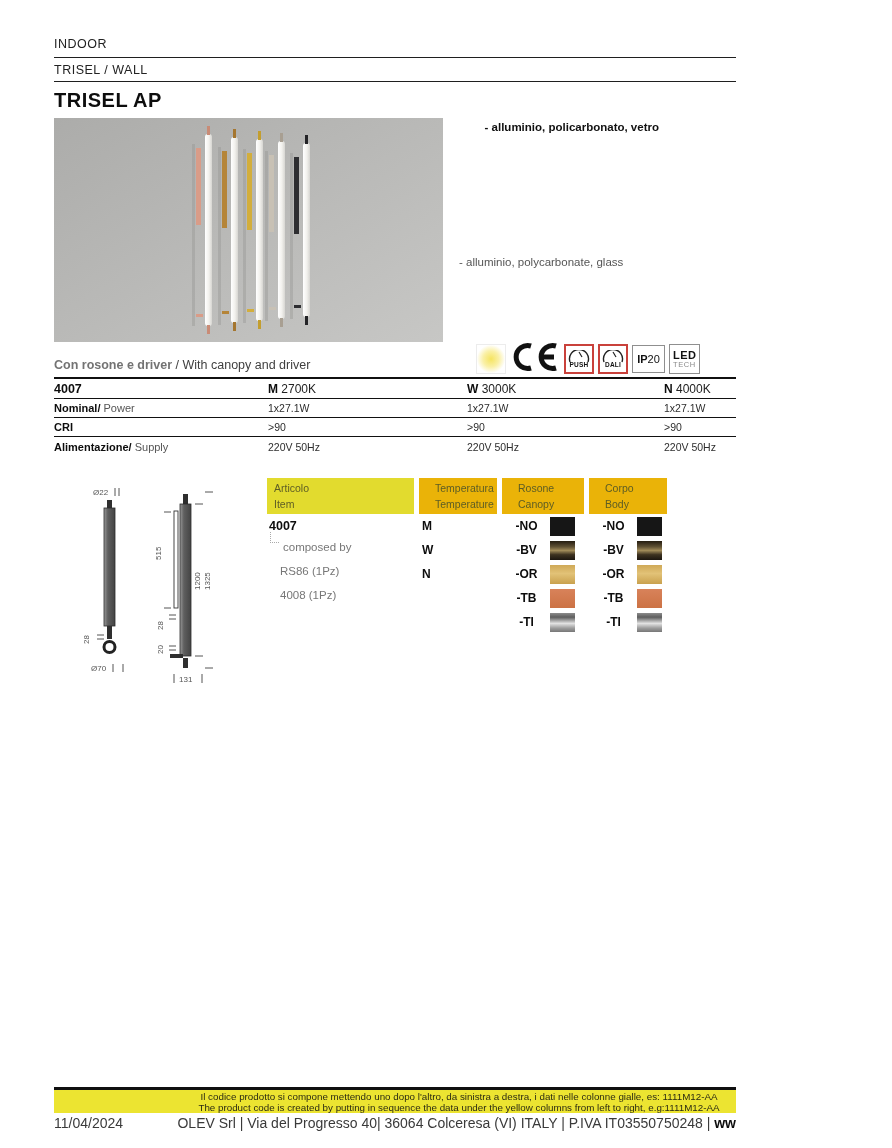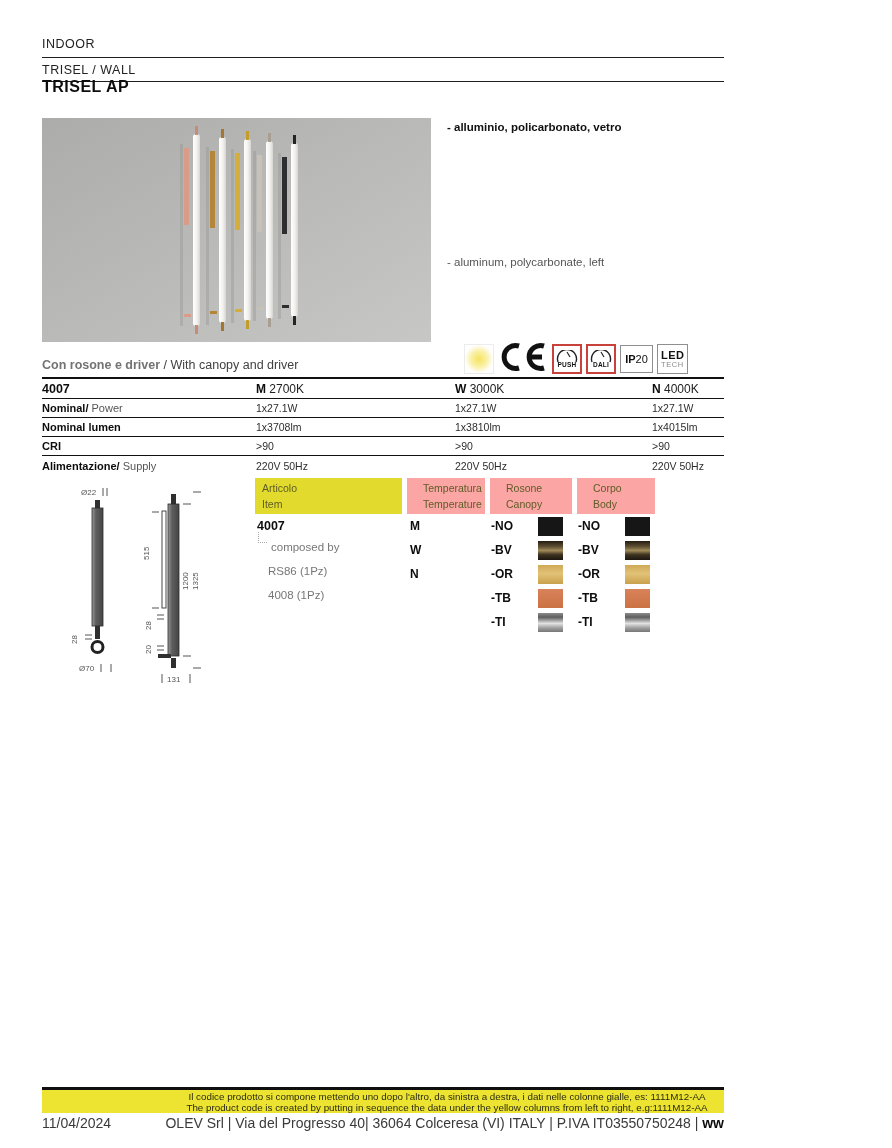--- a/index.html
+++ b/index.html
@@ -1,30 +1,30 @@
 <!DOCTYPE html>
 <html><head>
 <meta charset="utf-8">
 <style>
   * { margin:0; padding:0; box-sizing:border-box; }
   html,body { background:#fff; }
   .page {
     position:relative; width:724px; height:1148px; background:#fff;
-    font-family:"Liberation Sans", sans-serif; color:#1a1a1a; overflow:hidden;
+    font-family:"Liberation Sans", sans-serif; color:#1a1a1a; overflow:hidden;margin-left:12px;
   }
   .abs { position:absolute; }
   .rule { position:absolute; left:42px; width:810px; height:1px; background:#1f1f1f; }
 
   
   .cat-label { top:37px; left:42px; font-size:12.5px; letter-spacing:.5px; color:#222; }
   .sub-label { top:63px; left:42px; font-size:12.5px; letter-spacing:.5px; color:#222; }
-  .page-title { top:78px; left:42px; font-size:16px; font-weight:bold; letter-spacing:.5px; color:#0d0d0d; }
-
-  
-  .mat-it { top:120px; left:447px; width:200px; font-size:11.5px; font-weight:bold; line-height:15px; color:#111; }
+  .page-title { top:89px; left:42px; font-size:20px; font-weight:bold; letter-spacing:.5px; color:#0d0d0d; }
+
+  
+  .mat-it { top:120px; left:447px; width:200px; font-size:11.5px; font-weight:bold; line-height:15px; color:#111;text-align:right; }
   .mat-en { top:255px; left:447px; width:210px; font-size:11.5px; line-height:15px; color:#555; }
 
   
   .certs { top:342px; right:36px; display:flex; align-items:center; gap:4px; }
   .cert-box { width:30px; height:30px; background:#fff; display:flex; align-items:center; justify-content:center; flex-direction:column; }
   .glow { border:1px solid #ececec; background:radial-gradient(circle at 50% 50%, #f5e460 0%, #faf0a6 40%, #ffffff 72%); }
   .redbox { border:2px solid #c9413b; position:relative; }
   .dial-text { font-size:6.5px; font-weight:bold; color:#111; margin-top:-2px; letter-spacing:.2px; }
   .graybox { border:1.5px solid #8f8f8f;align-items:center; }
   .ip20 { width:33px; height:28px; font-size:11px; color:#111; flex-direction:row; }
@@ -44,29 +44,29 @@
   .cell-label { font-size:11px; font-weight:bold; color:#0d0d0d; }
   .cell-label span.lt { font-weight:normal; color:#555; }
   .cell-val { font-size:10.5px; color:#2e2e2e; }
   .variant b { font-size:12px; color:#0d0d0d; }
   .variant { font-size:12px; color:#222; }
   .code-cell { font-size:12.5px; font-weight:bold; color:#0d0d0d; }
 
   
   .yhdr { position:absolute; height:36px; padding:2px 7px; font-size:10.5px; line-height:16px; color:#5d5d25; }
   .yhdr-dark { background:#e2db2e; }
-  .yhdr-lite { background:#fca5a5;padding-left:16px; }
+  .yhdr-lite { background:#eab308;padding-left:16px; }
   .item-col { top:514px; left:257px; line-height:24px; }
   .item-code { font-size:12.5px; font-weight:bold; color:#0d0d0d; }
   .tree { position:absolute; top:532px; left:258px; width:9px; height:11px; border-left:1px dotted #aaa; border-bottom:1px dotted #aaa; }
   .item-sub { position:absolute; left:271px; font-size:11.5px; color:#777; }
   .temp-col { top:514px; left:410px; line-height:24px; font-size:12px; font-weight:bold; color:#0d0d0d; }
   .temp-col div { height:24px; }
   .fin-col { top:514px; }
-  .fin-row { display:flex; align-items:center; height:24px; }
+  .fin-row { display:flex; align-items:center; height:24px;text-align:center; }
   .fin-code { width:47px; font-size:12px; font-weight:bold; color:#0d0d0d; }
   .swatch { width:25px; height:19px; }
   .sw-no { background:#161616; }
   .sw-bv { background:linear-gradient(180deg,#241c10 0%,#5f5134 30%,#a08a58 50%,#3d3220 72%,#1c1610 100%); }
   .sw-or { background:linear-gradient(180deg,#cfa957 0%,#e2c277 45%,#c9a14e 100%); }
   .sw-tb { background:linear-gradient(180deg,#d8825a 0%,#cc7244 100%); }
   .sw-ti { background:linear-gradient(180deg,#8c8c8c 0%,#5e5e5e 22%,#e2e2e2 55%,#9c9c9c 80%,#767676 100%); }
 
   
   .bottom-rule { top:1087px; height:2.5px; background:#101010; }
@@ -144,21 +144,21 @@
         <rect x="240" y="39" width="5" height="77" fill="#2e2e31"></rect>
         <rect x="249" y="25" width="7" height="174" rx="3" fill="url(#tube)"></rect>
         <rect x="251" y="17" width="3" height="9" fill="#242427"></rect>
         <rect x="240" y="187" width="7" height="3" fill="#2e2e31"></rect>
         <rect x="251" y="198" width="3" height="9" fill="#242427"></rect>
       </g>
     </svg>
   </div>
 
   <div class="abs mat-it">- alluminio, policarbonato, vetro</div>
-  <div class="abs mat-en">- aluminum, polycarbonate, left</div>
+  <div class="abs mat-en">- alluminio, polycarbonate, glass</div>
 
   <div class="abs certs">
     <div class="cert-box glow"></div>
     <div>
       <svg width="50" height="30" viewBox="0 0 50 30">
         <path d="M 21 4 A 11.5 11.5 0 1 0 21 26" fill="none" stroke="#111" stroke-width="5"></path>
         <path d="M 46 4 A 11.5 11.5 0 1 0 46 26" fill="none" stroke="#111" stroke-width="5"></path>
         <line x1="33" y1="15" x2="44" y2="15" stroke="#111" stroke-width="5"></line>
       </svg>
     </div>
@@ -195,26 +195,20 @@
         <div class="code-cell">4007</div>
         <div class="variant"><b>M</b> <span>2700K</span></div>
         <div class="variant"><b>W</b> <span>3000K</span></div>
         <div class="variant"><b>N</b> <span>4000K</span></div>
       </div>
       <div class="spec-row">
         <div class="cell-label"><span>Nominal/</span><span class="lt"> Power</span></div>
         <div class="cell-val">1x27.1W</div>
         <div class="cell-val">1x27.1W</div>
         <div class="cell-val">1x27.1W</div>
-      </div>
-      <div class="spec-row">
-        <div class="cell-label"><span>Nominal lumen</span><span class="lt"></span></div>
-        <div class="cell-val">1x3708lm</div>
-        <div class="cell-val">1x3810lm</div>
-        <div class="cell-val">1x4015lm</div>
       </div>
       <div class="spec-row">
         <div class="cell-label"><span>CRI</span><span class="lt"></span></div>
         <div class="cell-val">&gt;90</div>
         <div class="cell-val">&gt;90</div>
         <div class="cell-val">&gt;90</div>
       </div>
       <div class="spec-row last">
         <div class="cell-label"><span>Alimentazione/</span><span class="lt"> Supply</span></div>
         <div class="cell-val">220V 50Hz</div>

